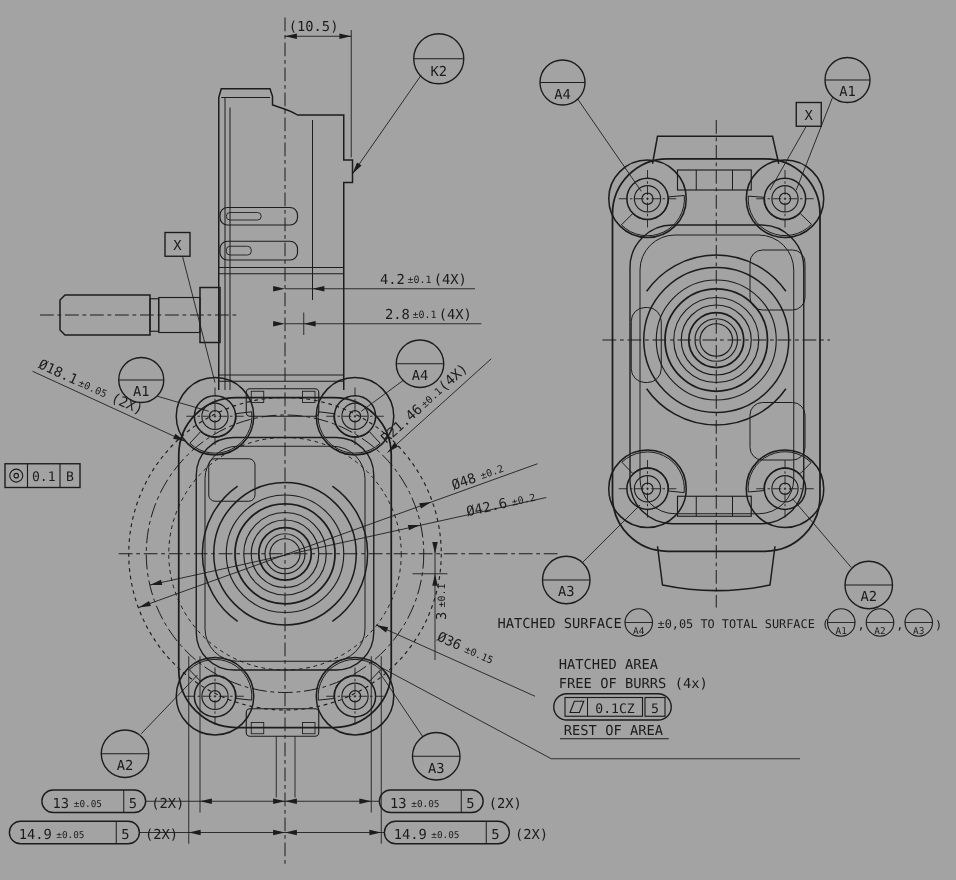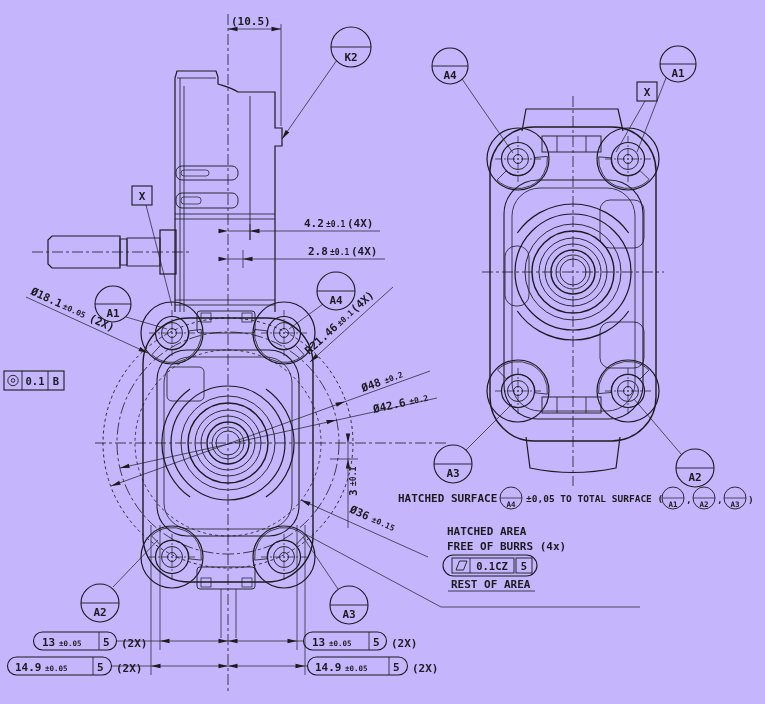--- a/index.html
+++ b/index.html
@@ -1,16 +1,16 @@
 <!DOCTYPE html>
 <html><head>
 <meta charset="utf-8">
 <style>
   html,body{margin:0;padding:0;background:#ffffff;}
-  #sheet{position:relative;width:765px;height:704px;background:#c4b5fd;overflow:hidden;font-weight:bold;}
+  #sheet{position:relative;width:765px;height:704px;background:#a3a3a3;overflow:hidden;}
   svg{position:absolute;left:0;top:0;}
   .cad{font-family:"DejaVu Sans Mono","Liberation Mono",monospace;fill:#1c1c1c;}
   .t11{font-size:11px;}
   .t10{font-size:10.5px;}
   .t9{font-size:9.5px;}
   .t8{font-size:8px;}
   .t7{font-size:7.5px;}
   .ln{stroke:#1c1c1c;fill:none;}
   .w14{stroke-width:1.4;} .w12{stroke-width:1.2;} .w11{stroke-width:1.1;}
   .w09{stroke-width:0.9;} .w08{stroke-width:0.8;} .w07{stroke-width:0.7;}

